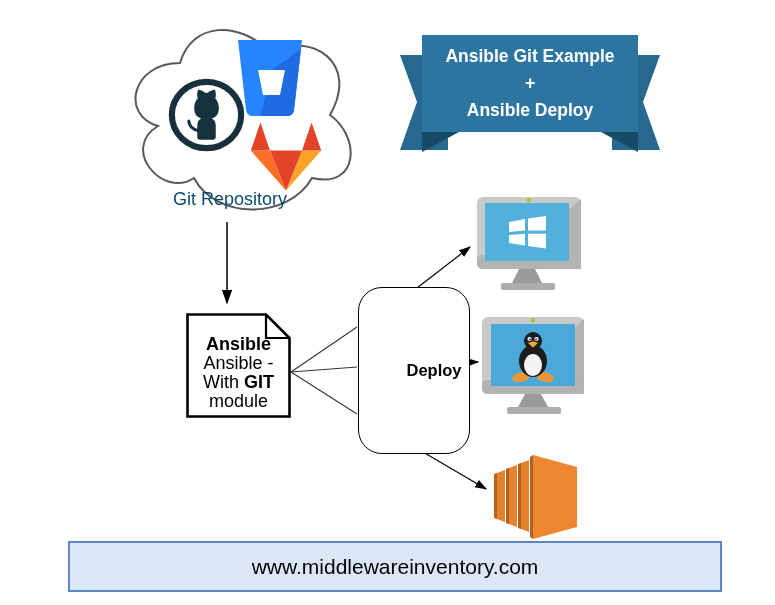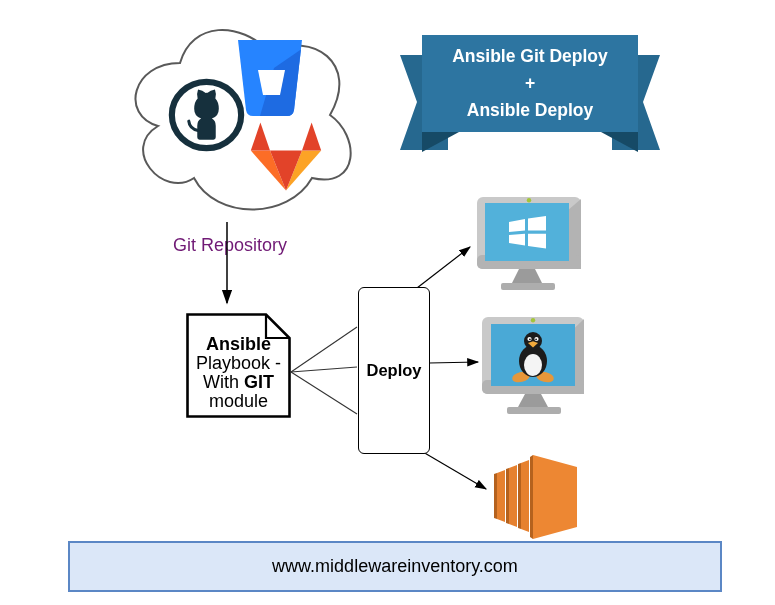--- a/index.html
+++ b/index.html
@@ -2,38 +2,38 @@
 <html><head>
 <meta charset="utf-8">
 <style>
   html,body{margin:0;padding:0;background:#ffffff;}
   body{font-family:"Liberation Sans", sans-serif;}
   #canvas{position:relative;width:775px;height:605px;background:#ffffff;overflow:hidden;}
   .abs{position:absolute;}
   .ctr{display:flex;align-items:center;justify-content:center;text-align:center;}
 
   
-  .cloud-label{left:130px;top:189px;width:200px;font-size:18px;color:#701a75;margin-top:46px;}
+  .cloud-label{left:130px;top:189px;width:200px;font-size:18px;color:#0c4a6e;}
 
   
   .banner-text{left:422px;top:43px;width:216px;color:#ffffff;font-weight:bold;
                font-size:17.5px;line-height:27px;text-align:center;}
 
   
   .doc-text{left:190px;top:335px;width:97px;font-size:18px;line-height:19px;
             text-align:center;color:#000;}
   .doc-text .b{font-weight:bold;}
 
   
   .deploy{left:358px;top:287px;width:70px;height:165px;border:1.6px solid #000;
-          border-radius:6px;background:#fff;font-weight:bold;font-size:16.5px;color:#000;}
+          border-radius:24px;background:#fff;font-weight:bold;font-size:16.5px;color:#000;padding-left:40px;}
 
   
   .footer{left:68px;top:541px;width:654px;height:51px;box-sizing:border-box;
-          font-size:18px;color:#000;}
+          font-size:21px;color:#000;}
 </style>
 </head>
 <body>
 
 <div id="canvas">
 
   <svg class="abs" style="left:120px;top:10px;" width="240" height="214" viewBox="0 0 240 214">
     <path d="M 60 53 C 12 53 0 105 38 116 C 0 139 43 189 74 168
              C 96 210 168 210 192 168 C 240 179 240 126 210 105
              C 240 53 192 21 150 42 C 120 11 72 11 60 53 Z" fill="#ffffff" stroke="#595959" stroke-width="2"></path>
@@ -70,21 +70,21 @@
   <div class="abs ctr cloud-label">Git Repository</div>
 
   <svg class="abs" style="left:395px;top:33px;" width="270" height="122" viewBox="0 0 270 122">
     <polygon points="53,22 5,22 22,69 5,117 53,117" fill="#26688f"></polygon>
     <polygon points="217,22 265,22 248,69 265,117 217,117" fill="#26688f"></polygon>
     <polygon points="27,99 64,99 27,119" fill="#164a66"></polygon>
     <polygon points="243,99 206,99 243,119" fill="#164a66"></polygon>
     <rect x="27" y="2" width="216" height="97" fill="#2d75a1"></rect>
   </svg>
   <div class="abs banner-text">
-    <div>Ansible Git Deploy</div>
+    <div>Ansible Git Example</div>
     <div>+</div>
     <div>Ansible Deploy</div>
   </div>
 
   <svg class="abs" style="left:0;top:0;" width="775" height="605" viewBox="0 0 775 605" pointer-events="none">
     <defs>
       <marker id="arr" markerWidth="11" markerHeight="8" refX="9" refY="3.5" orient="auto">
         <polygon points="0,0 10,3.5 0,7" fill="#000"></polygon>
       </marker>
     </defs>
@@ -99,21 +99,21 @@
     <line x1="429" y1="363" x2="478" y2="362" stroke="#000" stroke-width="1.2" marker-end="url(#arr)"></line>
     <line x1="423" y1="452" x2="486" y2="489" stroke="#000" stroke-width="1.2" marker-end="url(#arr)"></line>
   </svg>
 
   <svg class="abs" style="left:186px;top:313px;" width="105" height="105" viewBox="0 0 105 105">
     <path d="M1.5 1.5 H80 L103.5 25 V103.5 H1.5 Z" fill="#ffffff" stroke="#000" stroke-width="2.6"></path>
     <path d="M80 1.5 V25 H103.5" fill="none" stroke="#000" stroke-width="2.2"></path>
   </svg>
   <div class="abs doc-text">
     <div class="b">Ansible</div>
-    <div>Playbook -</div>
+    <div>Ansible -</div>
     <div><span>With </span><span class="b">GIT</span></div>
     <div>module</div>
   </div>
 
   <div class="abs ctr deploy">
     <span>Deploy</span>
   </div>
 
   <svg class="abs" style="left:475px;top:195px;" width="112" height="100" viewBox="0 0 112 100">
     <rect x="2" y="2" width="104" height="72" rx="6" fill="#c9c9c9"></rect>

